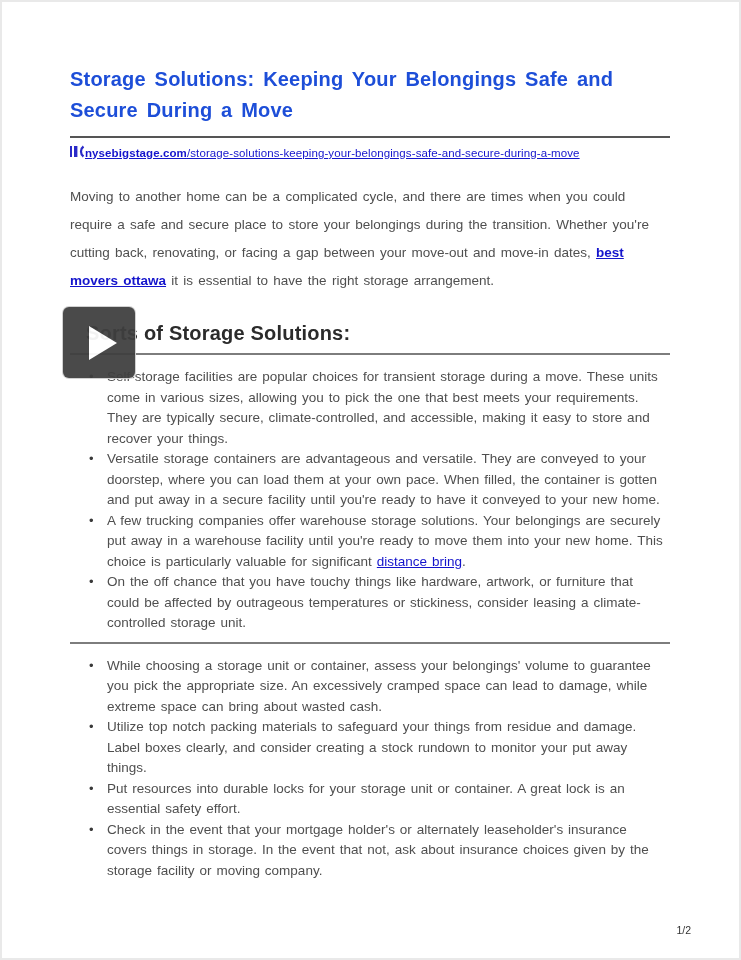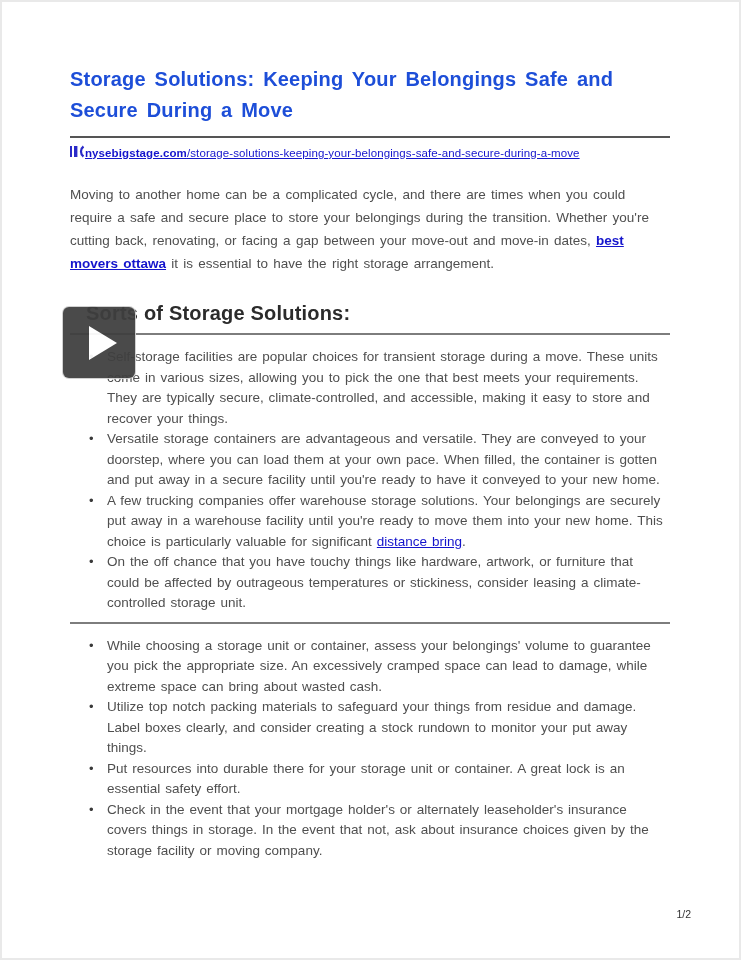--- a/index.html
+++ b/index.html
@@ -21,21 +21,21 @@
 
   .src-row{margin-top:6px;display:flex;align-items:flex-end;}
   .favicon{width:15px;height:15px;flex:0 0 auto;display:block;}
   .src-link{
     font-size:11.5px;color:#1414cc;text-decoration:underline;
     letter-spacing:.1px;white-space:nowrap;
   }
   .src-link .dom{font-weight:bold;}
 
   .intro{
-    margin-top:24px;font-size:13.5px;line-height:23px;color:#4f4f4f;
+    margin-top:24px;font-size:13.5px;line-height:28px;color:#4f4f4f;
     word-spacing:1.5px;
   }
   a.inline-link{color:#1414cc;text-decoration:underline;}
   a.inline-link.bold{font-weight:bold;}
 
   .sec-h{
     margin:27px 0 0 16px;font-size:20px;font-weight:bold;color:#2b2b2b;
     letter-spacing:.2px;
   }
   .sec-rule{border:none;border-top:2px solid #7d7d7d;margin:8px 0 0 0;}
@@ -56,21 +56,21 @@
     display:flex;align-items:center;justify-content:center;cursor:pointer;
     z-index:5;
   }
   .play-tri{
     width:0;height:0;margin-left:7px;
     border-top:17px solid transparent;border-bottom:17px solid transparent;
     border-left:28px solid #ffffff;
   }
 
   .page-num{
-    position:absolute;right:50px;bottom:40px;
+    position:absolute;right:50px;bottom:24px;
     font-size:10.5px;color:#333;
   }
 </style>
 </head>
 <body>
 
 <div class="page">
 
   <div class="content">
 
@@ -116,21 +116,21 @@
       <li>
         <span class="blt">•</span>
         <span>While choosing a storage unit or container, assess your belongings' volume to guarantee you pick the appropriate size. An excessively cramped space can lead to damage, while extreme space can bring about wasted cash.</span>
       </li>
       <li>
         <span class="blt">•</span>
         <span>Utilize top notch packing materials to safeguard your things from residue and damage. Label boxes clearly, and consider creating a stock rundown to monitor your put away things.</span>
       </li>
       <li>
         <span class="blt">•</span>
-        <span>Put resources into durable there for your storage unit or container. A great lock is an essential safety effort.</span>
+        <span>Put resources into durable locks for your storage unit or container. A great lock is an essential safety effort.</span>
       </li>
       <li>
         <span class="blt">•</span>
         <span>Check in the event that your mortgage holder's or alternately leaseholder's insurance covers things in storage. In the event that not, ask about insurance choices given by the storage facility or moving company.</span>
       </li>
     </ul>
 
   </div>
 
   <div class="video-overlay">

